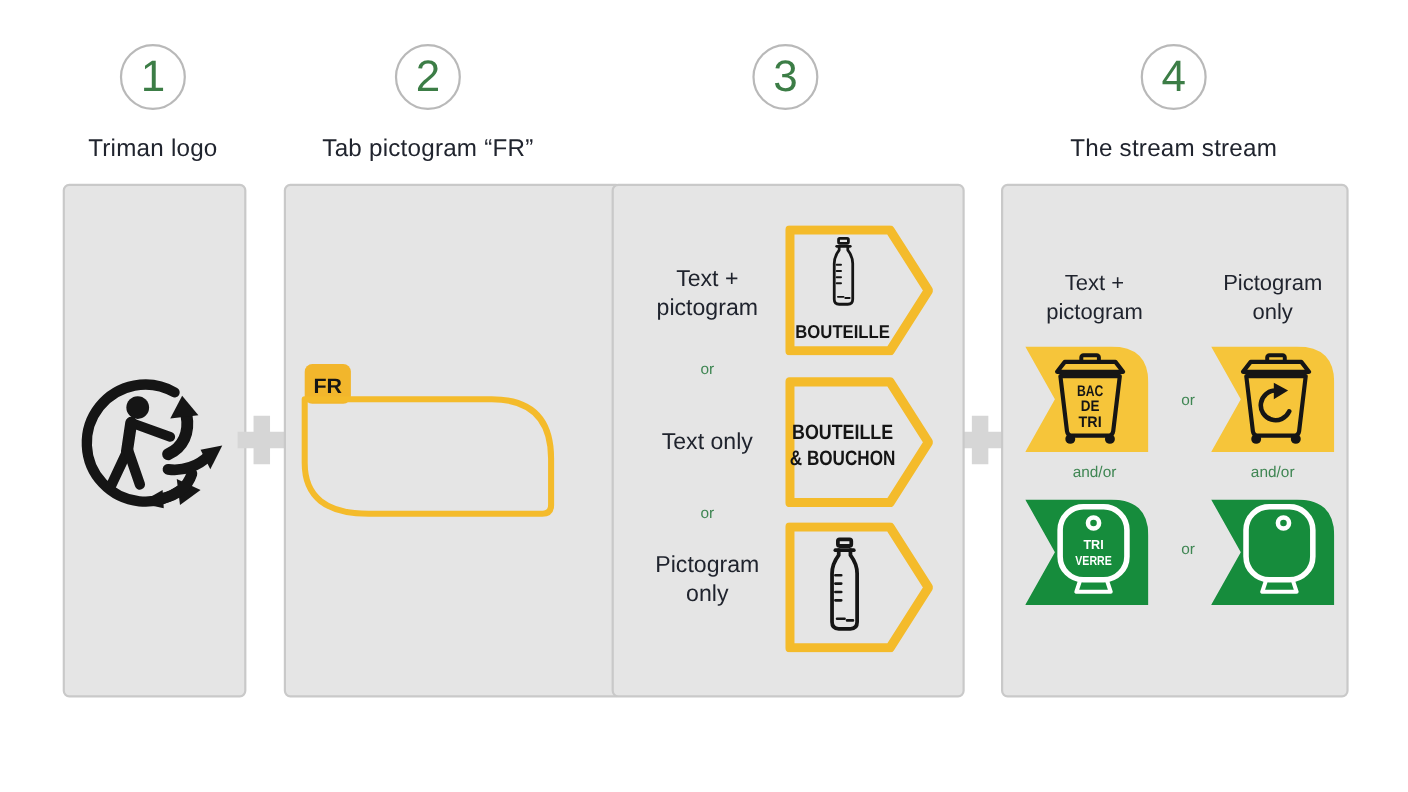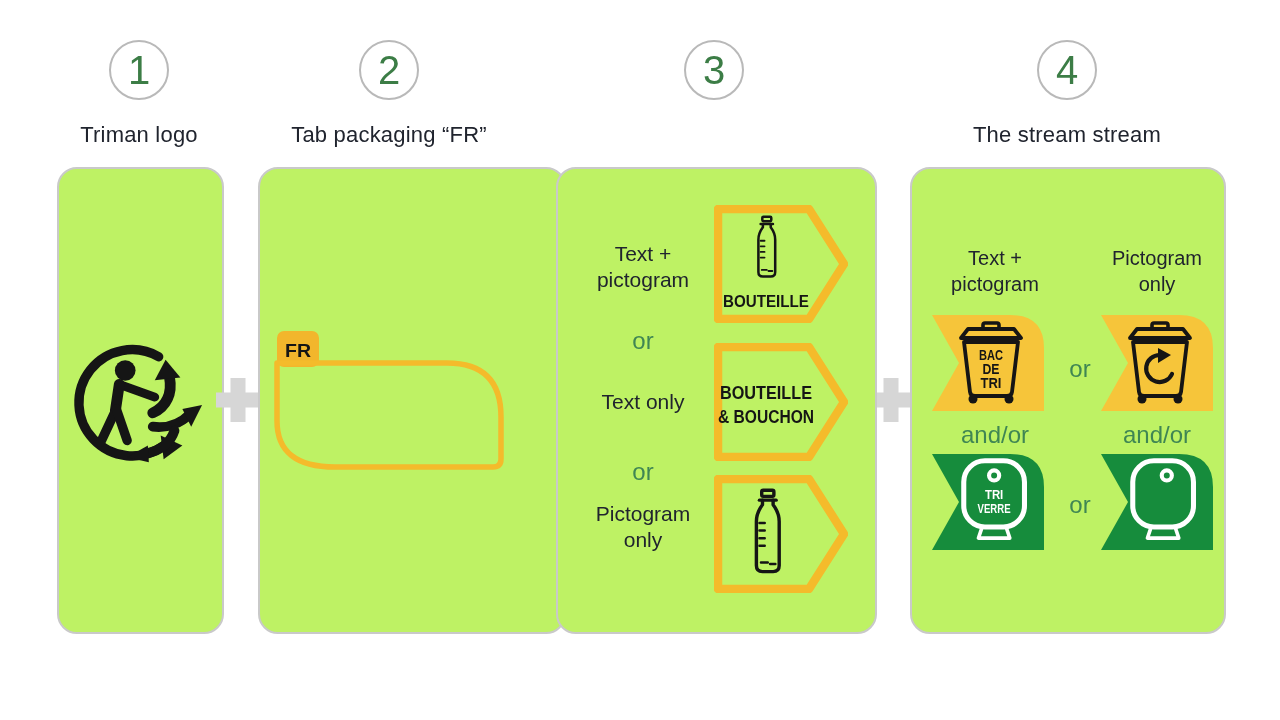--- a/index.html
+++ b/index.html
@@ -8,30 +8,30 @@
     font-family:"Liberation Sans","DejaVu Sans",sans-serif;color:#20242E;
   }
   
   .step-header{position:absolute;top:40px;width:320px;text-align:center;}
   .step-circle{
     display:inline-block;width:56px;height:56px;border:2px solid #B9B9B9;border-radius:50%;
     line-height:56px;font-size:40px;font-weight:500;color:#3C7D46;background:#fff;
   }
   .step-label{margin-top:22px;font-size:22px;font-weight:500;color:#20242E;letter-spacing:.2px;}
   
-  .card{position:absolute;top:167px;height:463px;border:2px solid #C9C9C9;border-radius:20px;background:#bef264;}
+  .card{position:absolute;top:167px;height:463px;border:2px solid #C9C9C9;border-radius:6px;background:#e5e5e5;}
   #card1{left:57px;width:163px;}
   #card2{left:258px;width:260px;padding-left:44px;}
   #card3{left:556px;width:317px;}
   #card4{left:910px;width:312px;}
   .plus{position:absolute;width:48px;height:48px;}
   
   .c3-label{position:absolute;left:10px;width:150px;text-align:center;font-size:21px;font-weight:500;
             color:#20242E;line-height:26px;white-space:pre-line;}
-  .or-text{color:#3F8653;font-size:24px;font-weight:500;text-align:center;}
+  .or-text{color:#3F8653;font-size:14px;font-weight:500;text-align:center;}
   .c3-or{position:absolute;left:10px;width:150px;}
   .c3-arrow{position:absolute;left:156px;width:134px;height:118px;}
   
   .c4-col-header{position:absolute;top:76px;width:150px;text-align:center;font-size:20px;font-weight:500;
                  color:#20242E;line-height:26px;white-space:pre-line;}
   .c4-flag{position:absolute;width:112px;height:96px;}
   .c4-or{position:absolute;left:146px;width:44px;}
   .c4-andor{position:absolute;width:150px;}
   
   text.pic{font-family:"Liberation Sans","DejaVu Sans",sans-serif;font-weight:700;}
@@ -40,21 +40,21 @@
 <body>
 
 <div class="stage">
 
   <div class="step-header" style="left:-21px">
     <div class="step-circle"><span>1</span></div>
     <div class="step-label">Triman logo</div>
   </div>
   <div class="step-header" style="left:229px">
     <div class="step-circle"><span>2</span></div>
-    <div class="step-label">Tab packaging “FR”</div>
+    <div class="step-label">Tab pictogram “FR”</div>
   </div>
   <div class="step-header" style="left:554px">
     <div class="step-circle"><span>3</span></div>
   </div>
   <div class="step-header" style="left:907px">
     <div class="step-circle"><span>4</span></div>
     <div class="step-label">The stream stream</div>
   </div>
 
   <div class="card" id="card1">

